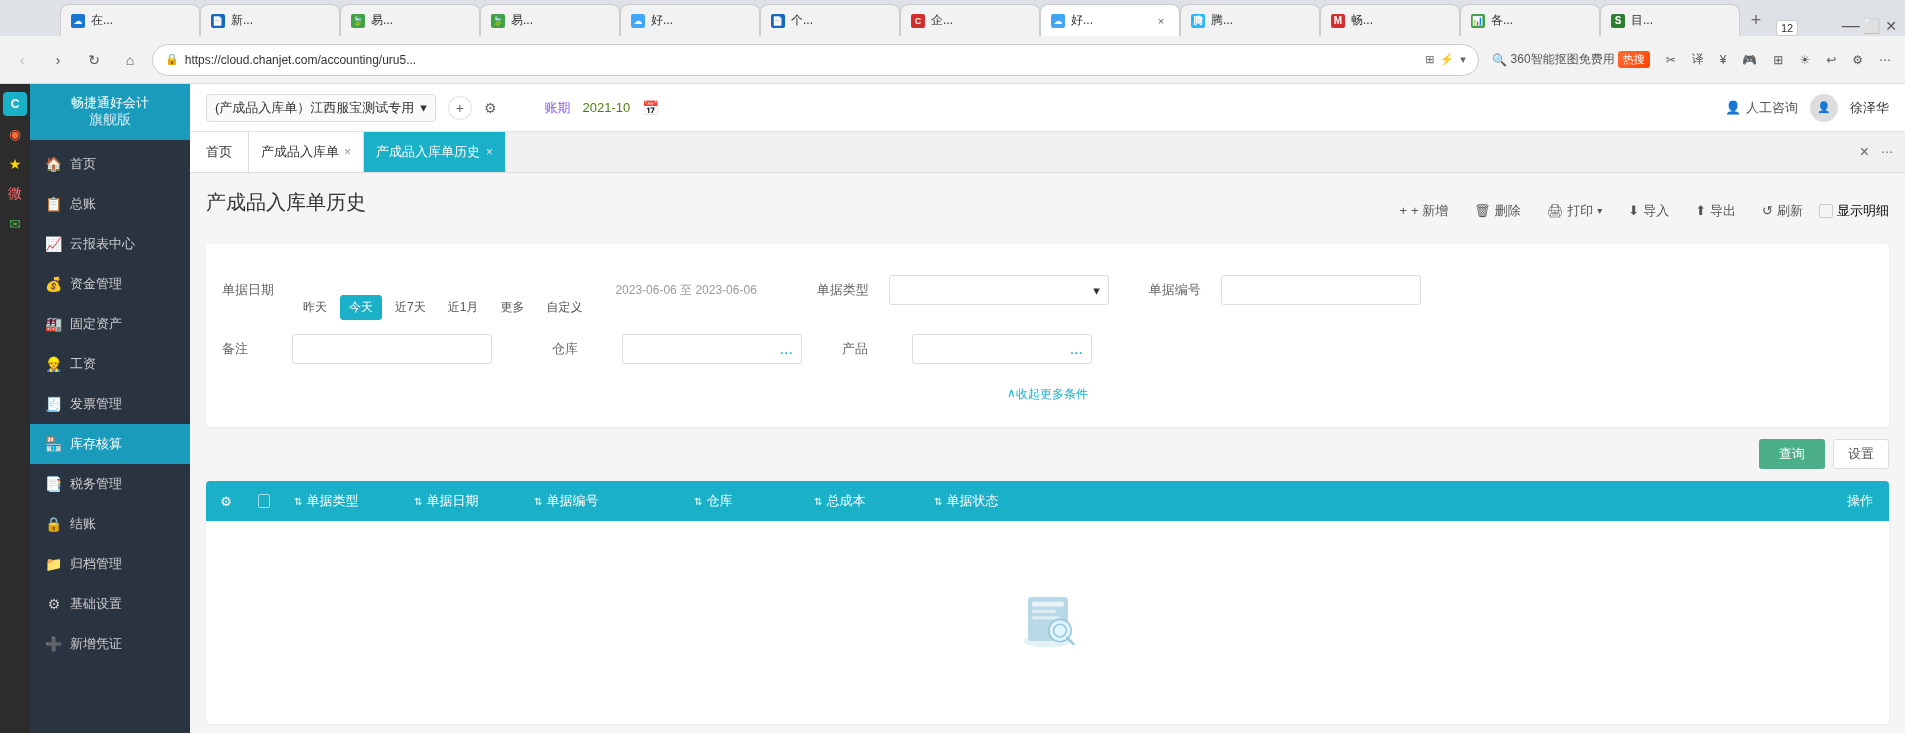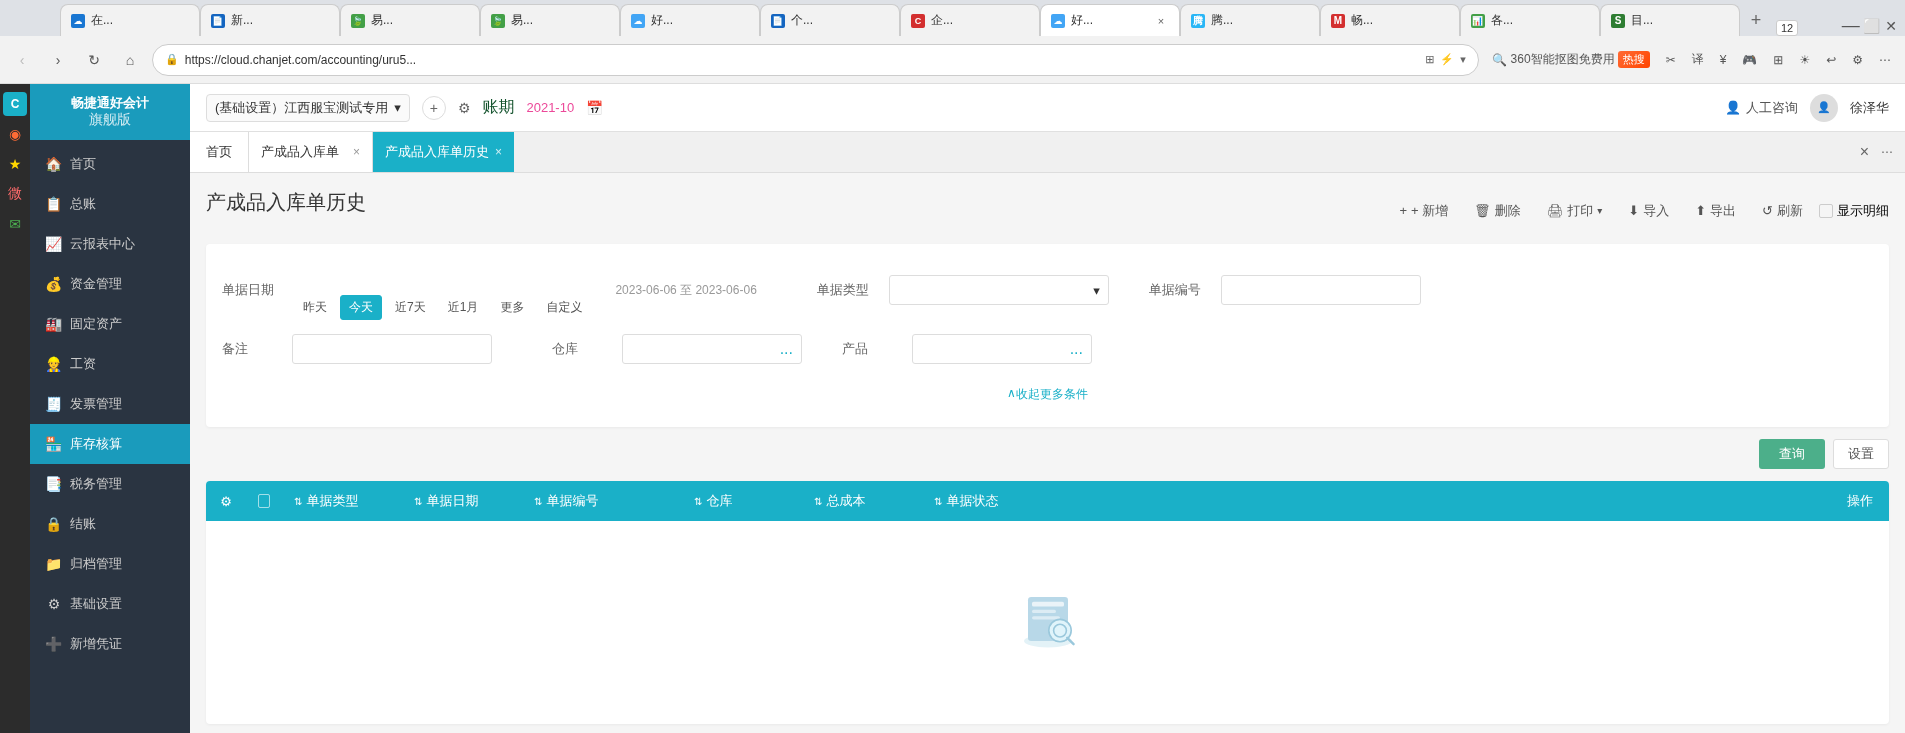--- a/index.html
+++ b/index.html
@@ -29,35 +29,35 @@
     
     .app-layout { flex: 1; display: flex; overflow: hidden; }
 
     
     .icon-bar { width: 30px; background: #2c2c2c; display: flex; flex-direction: column; align-items: center; padding-top: 8px; gap: 6px; }
     .icon-bar-item { width: 24px; height: 24px; border-radius: 4px; display: flex; align-items: center; justify-content: center; cursor: pointer; font-size: 14px; }
 
     
     .sidebar { width: 160px; background: #2a3441; display: flex; flex-direction: column; }
     .sidebar-logo { height: 56px; background: #1a9bbc; display: flex; align-items: center; justify-content: center; flex-direction: column; padding: 6px; }
-    .sidebar-logo-text { color: #fff; font-size: 13px; font-weight: bold; line-height: 1.2; }
+    .sidebar-logo-text { color: #fff; font-size: 13px; font-weight: normal; line-height: 1.2; }
     .sidebar-logo-sub { color: rgba(255,255,255,0.8); font-size: 14px; }
     .sidebar-menu { flex: 1; overflow-y: auto; padding: 4px 0; }
     .sidebar-item { height: 40px; display: flex; align-items: center; padding: 0 16px; gap: 8px; color: #ccc; cursor: pointer; font-size: 13px; }
     .sidebar-item.active { background: #1a9bbc; color: #fff; }
     .sidebar-icon { width: 16px; height: 16px; display: flex; align-items: center; justify-content: center; flex-shrink: 0; font-size: 14px; }
 
     
     .main-content { flex: 1; display: flex; flex-direction: column; overflow: hidden; background: #f5f5f5; }
 
     
     .top-bar { height: 48px; background: #fff; border-bottom: 1px solid #e0e0e0; display: flex; align-items: center; padding: 0 16px; gap: 12px; }
     .company-selector { display: flex; align-items: center; gap: 6px; border: 1px solid #ddd; border-radius: 4px; padding: 4px 8px; cursor: pointer; font-size: 13px; color: #333; background: #fafafa; }
-    .period-label { font-size: 16px; color: #14532d; }
-    .period-value { font-size: 13px; color: #ec4899; font-weight: 500; }
+    .period-label { font-size: 13px; color: #8b5cf6; margin-left: 36px; }
+    .period-value { font-size: 13px; color: #4d7c0f; font-weight: 500; }
     .top-bar-right { margin-left: auto; display: flex; align-items: center; gap: 12px; }
     .user-service { display: flex; align-items: center; gap: 4px; color: #555; font-size: 13px; cursor: pointer; }
     .user-avatar { width: 28px; height: 28px; border-radius: 50%; background: #ddd; display: flex; align-items: center; justify-content: center; font-size: 11px; color: #666; }
     .username { font-size: 13px; color: #333; }
 
     
     .page-area { flex: 1; overflow-y: auto; padding: 16px; background: #f5f5f5; }
     .page-title { font-size: 20px; color: #333; font-weight: 500; margin-bottom: 16px; }
     .action-btn { display: flex; align-items: center; gap: 4px; padding: 4px 10px; font-size: 13px; color: #555; cursor: pointer; border-radius: 3px; }
     .checkbox-empty { width: 14px; height: 14px; border: 1px solid #ccc; border-radius: 2px; display: inline-block; }
@@ -268,21 +268,21 @@
           <span class="sidebar-icon">➕</span>
           <span>新增凭证</span>
         </div>
       </div>
     </div>
 
     <div class="main-content">
 
       <div class="top-bar">
         <div class="company-selector">
-          <span>(基础设置）江西服宝测试专用</span>
+          <span>(产成品入库单）江西服宝测试专用</span>
           <span>▾</span>
         </div>
         <div style="width:24px;height:24px;border:1px solid #ddd;border-radius:50%;display:flex;align-items:center;justify-content:center;cursor:pointer;color:#666;font-size:14px;">+</div>
         <div style="color:#666;cursor:pointer;font-size:14px;">⚙</div>
         <span class="period-label">账期</span>
         <span class="period-value">2021-10</span>
         <span style="cursor:pointer;font-size:14px;color:#1ab0c8;">📅</span>
         <div class="top-bar-right">
           <div class="user-service">
             <span>👤</span>
@@ -292,21 +292,21 @@
             <span>👤</span>
           </div>
           <span class="username">徐泽华</span>
         </div>
       </div>
 
       <div style="display:flex;align-items:center;background:#f0f0f0;border-bottom:1px solid #ddd;">
         <div style="background:#fff;height:40px;display:flex;align-items:center;padding:0 16px;gap:6px;font-size:13px;color:#333;border-right:1px solid #ddd;cursor:pointer;">
           <span>首页</span>
         </div>
-        <div style="background:#fff;height:40px;display:flex;align-items:center;padding:0 12px;gap:14px;font-size:13px;color:#333;border-right:1px solid #ddd;cursor:pointer;">
+        <div style="background:#fff;height:40px;display:flex;align-items:center;padding:0 12px;gap:5px;font-size:13px;color:#333;border-right:1px solid #ddd;cursor:pointer;">
           <span>产成品入库单</span>
           <span style="color:#999;font-size:12px;cursor:pointer;">×</span>
         </div>
         <div style="background:#1ab0c8;height:40px;display:flex;align-items:center;padding:0 12px;gap:6px;font-size:13px;color:#fff;cursor:pointer;">
           <span>产成品入库单历史</span>
           <span style="color:rgba(255,255,255,0.8);font-size:12px;cursor:pointer;">×</span>
         </div>
         <div style="margin-left:auto;padding-right:8px;display:flex;align-items:center;gap:4px;">
           <span style="cursor:pointer;color:#666;font-size:16px;padding:4px;">×</span>
           <span style="cursor:pointer;color:#666;font-size:12px;padding:4px;">⋯</span>

